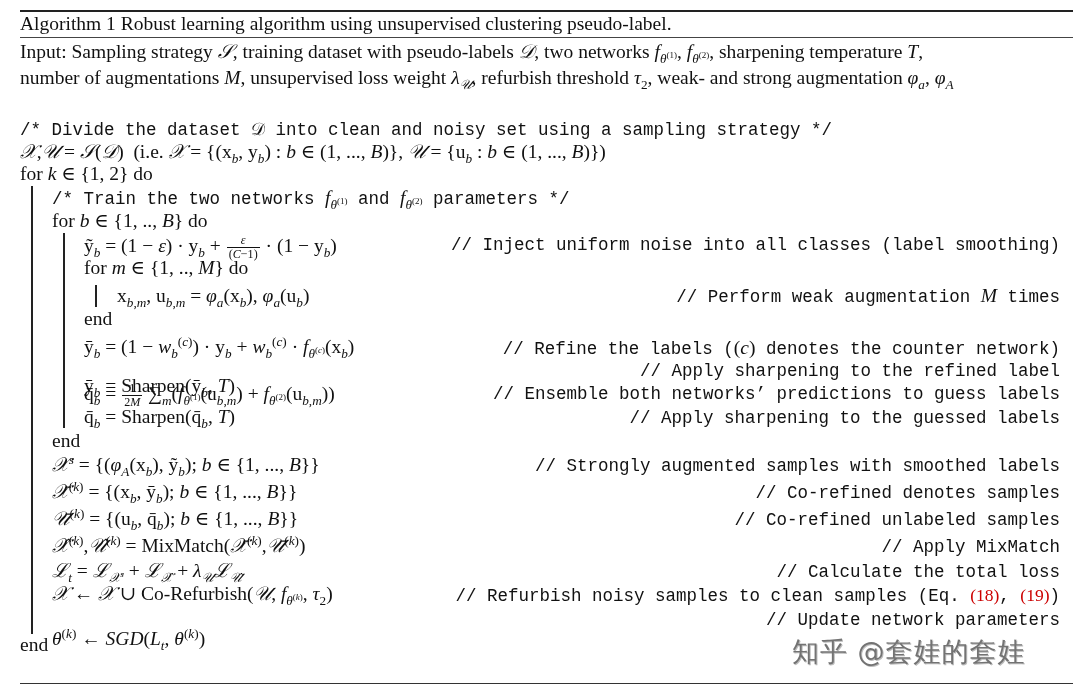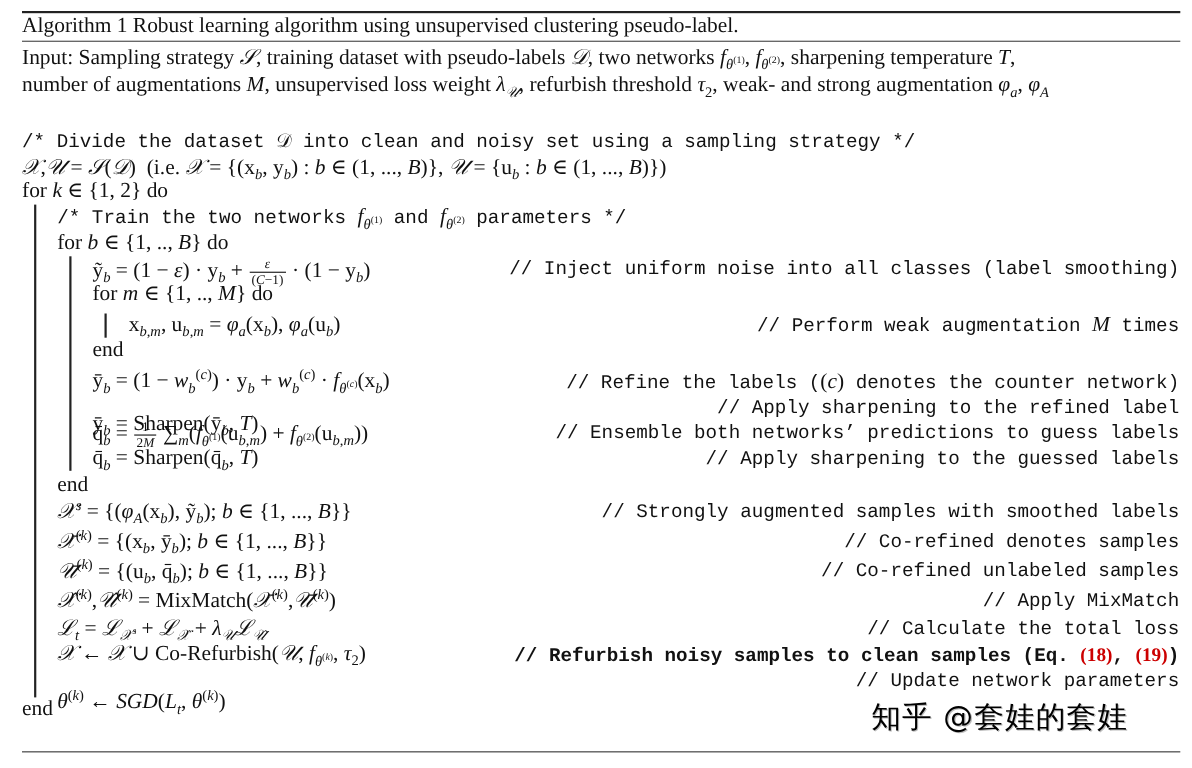--- a/index.html
+++ b/index.html
@@ -10,30 +10,30 @@
   .rule.mid { top: 37px; height: 1px; background: #444; }
   .rule.bot { top: 683px; height: 1px; background: #333; }
   .line { position: absolute; white-space: nowrap; font-size: 19.5px; line-height: 22px; }
   .caption { left: 20px; top: 13px; }
   .input1 { left: 20px; top: 41px; }
   .input2 { left: 20px; top: 67px; }
   b { font-weight: normal; }
   i { font-style: italic; }
   .mono { font-family: "Liberation Mono", "DejaVu Sans Mono", monospace; font-size: 17.5px; }
   .cal { font-family: "DejaVu Serif", serif; font-style: italic; }
-  .cmt { position: absolute; right: 12px; white-space: nowrap;
+  .cmt { position: absolute; right: 24px; white-space: nowrap;
          font-family: "Liberation Mono", "DejaVu Sans Mono", monospace; font-size: 17.5px; line-height: 22px; }
   .vbar { position: absolute; width: 1.5px; background: #222; }
   .ref { color: #cc0000; font-family: "Liberation Serif", serif; }
   sub, sup { font-size: 0.68em; line-height: 0; }
   .frac { display: inline-block; vertical-align: middle; text-align: center; font-size: 0.62em; line-height: 1.05; margin: 0 1px; }
   .frac .num { display: block; border-bottom: 1px solid #111; padding: 0 2px; }
   .frac .den { display: block; padding: 0 2px; }
   .watermark { position: absolute; left: 792px; top: 634px; font-family: "DejaVu Sans", sans-serif;
-               font-size: 27px; color: #000000; letter-spacing: 1px;
+               font-size: 27px; color: #737373; letter-spacing: 1px;
                text-shadow: 1px 1px 0 #bdbdbd; white-space: nowrap; }
 </style>
 </head>
 <body>
 
 <div class="rule top"></div>
 <div class="rule mid"></div>
 <div class="rule bot"></div>
 
 <div class="line caption">
@@ -140,21 +140,21 @@
 <div class="cmt" style="top:536px;text-align:center;">// Apply MixMatch</div>
 
 <div class="line" style="left:52px; top:560px;">
   <span class="cal">ℒ</span><sub><i>t</i></sub> = <span class="cal">ℒ</span><sub><span class="cal">𝒳</span><sup><i>s</i></sup></sub> + <span class="cal">ℒ</span><sub><span class="cal">𝒳̂</span></sub> + <i>λ</i><sub class="cal">𝒰</sub><span class="cal">ℒ</span><sub><span class="cal">𝒰̂</span></sub>
 </div>
 <div class="cmt" style="top:561px;">// Calculate the total loss</div>
 
 <div class="line" style="left:52px; top:583px;">
   <span class="cal">𝒳</span> ← <span class="cal">𝒳</span> ∪ <span>Co-Refurbish</span>(<span class="cal">𝒰</span>, <i>f</i><sub><i>θ</i><sup>(<i>k</i>)</sup></sub>, <i>τ</i><sub>2</sub>)
 </div>
-<div class="cmt" style="top:584px;font-weight:bold;">
+<div class="cmt" style="top:584px;">
   <span>// Refurbish noisy samples to clean samples (Eq. </span><a class="ref">(18)</a><span>, </span><a class="ref">(19)</a><span>)</span>
 </div>
 
 <div class="line" style="left:52px; top:628px;">
   <i>θ</i><sup>(<i>k</i>)</sup> ← <i>SGD</i>(<i>L</i><sub><i>t</i></sub>, <i>θ</i><sup>(<i>k</i>)</sup>)
 </div>
 <div class="cmt" style="top:609px;">// Update network parameters</div>
 
 <div class="line" style="left:20px; top:634px;">
   <b>end</b>

